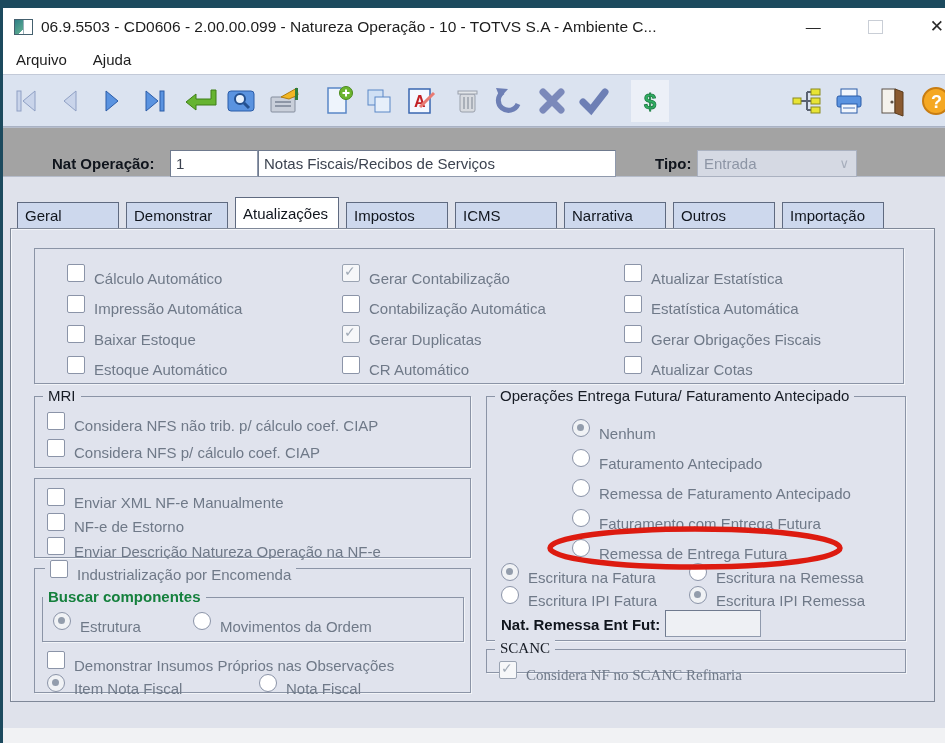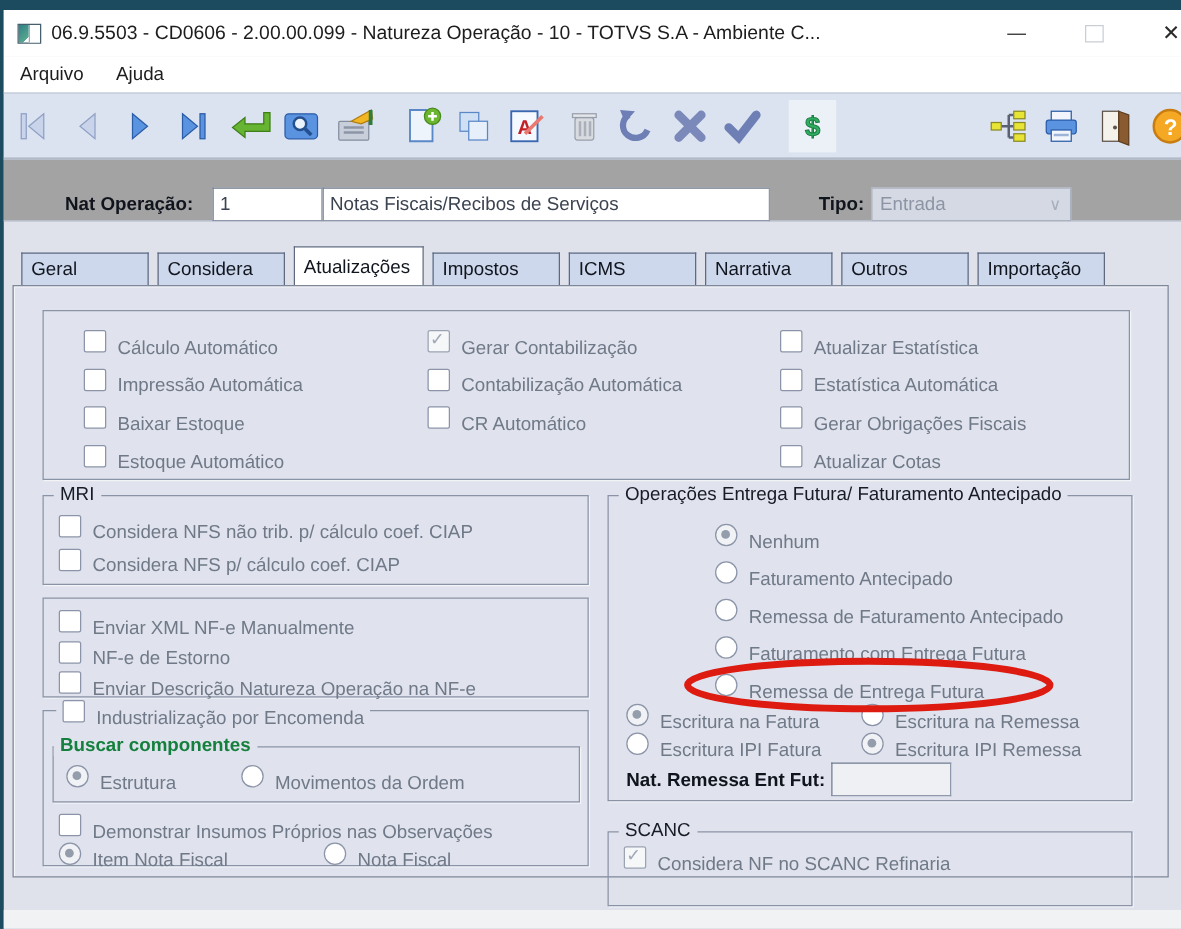--- a/index.html
+++ b/index.html
@@ -227,21 +227,21 @@
     <input class="tfield" style="left: 255px; width: 346px;" value="Notas Fiscais/Recibos de Serviços">
     <span class="hlabel" style="left:652px;">Tipo:</span>
     <div class="selfield" style="left:694px;width:160px;">
       <span class="val">Entrada</span>
       <span class="chev">∨</span>
     </div>
   </div>
 
   <div class="tabbar" id="tab-bar">
       <div class="tab">Geral</div>
-      <div class="tab">Considera</div>
+      <div class="tab">Demonstrar</div>
       <div class="tab active">Atualizações</div>
       <div class="tab">Impostos</div>
       <div class="tab">ICMS</div>
       <div class="tab">Narrativa</div>
       <div class="tab">Outros</div>
       <div class="tab">Importação</div>
     </div>
 
   <div class="tabpanel">
 
@@ -265,20 +265,24 @@
           </div>
         </div>
       <div style="position:absolute;left:307px;top:9px;" id="mc-col1">
           <div class="crow" style="height: 30.5px;">
             <span class="checkbox checked disabled"></span>
             <span class="clabel">Gerar Contabilização</span>
           </div>
           <div class="crow" style="height: 30.5px;">
             <span class="checkbox"></span>
             <span class="clabel">Contabilização Automática</span>
+          </div>
+          <div class="crow" style="height: 30.5px;">
+            <span class="checkbox checked disabled"></span>
+            <span class="clabel">Gerar Duplicatas</span>
           </div>
           <div class="crow" style="height: 30.5px;">
             <span class="checkbox"></span>
             <span class="clabel">CR Automático</span>
           </div>
         </div>
       <div style="position:absolute;left:589px;top:9px;" id="mc-col2">
           <div class="crow" style="height: 30.5px;">
             <span class="checkbox"></span>
             <span class="clabel">Atualizar Estatística</span>
@@ -406,21 +410,21 @@
           </div>
           <div class="crow" style="height: 18px;">
             <span class="radio sel"></span>
             <span class="clabel">Escritura IPI Remessa</span>
           </div>
         </div>
       <span class="boldlabel" style="position:absolute;left:14px;top:219px;">Nat. Remessa Ent Fut:</span>
       <input class="tfield" style="left: 178px; top: 213px; width: 84px; background: rgb(238, 240, 244);" value="">
     </div>
 
-    <div class="groupbox" style="left:475px;top:436px;width:420px;height:60px;">
+    <div class="groupbox" style="left:475px;top:420px;width:420px;height:24px;font-family:Liberation Serif, serif;">
       <span class="gtitle">SCANC</span>
       <div style="position:absolute;left:12px;top:10px;" id="scanc-items">
           <div class="crow" style="height: 20px;">
             <span class="checkbox checked disabled"></span>
             <span class="clabel">Considera NF no SCANC Refinaria</span>
           </div>
         </div>
     </div>
 
     <svg class="annotation-svg" style="left:534px;top:296px;" width="300" height="46">

